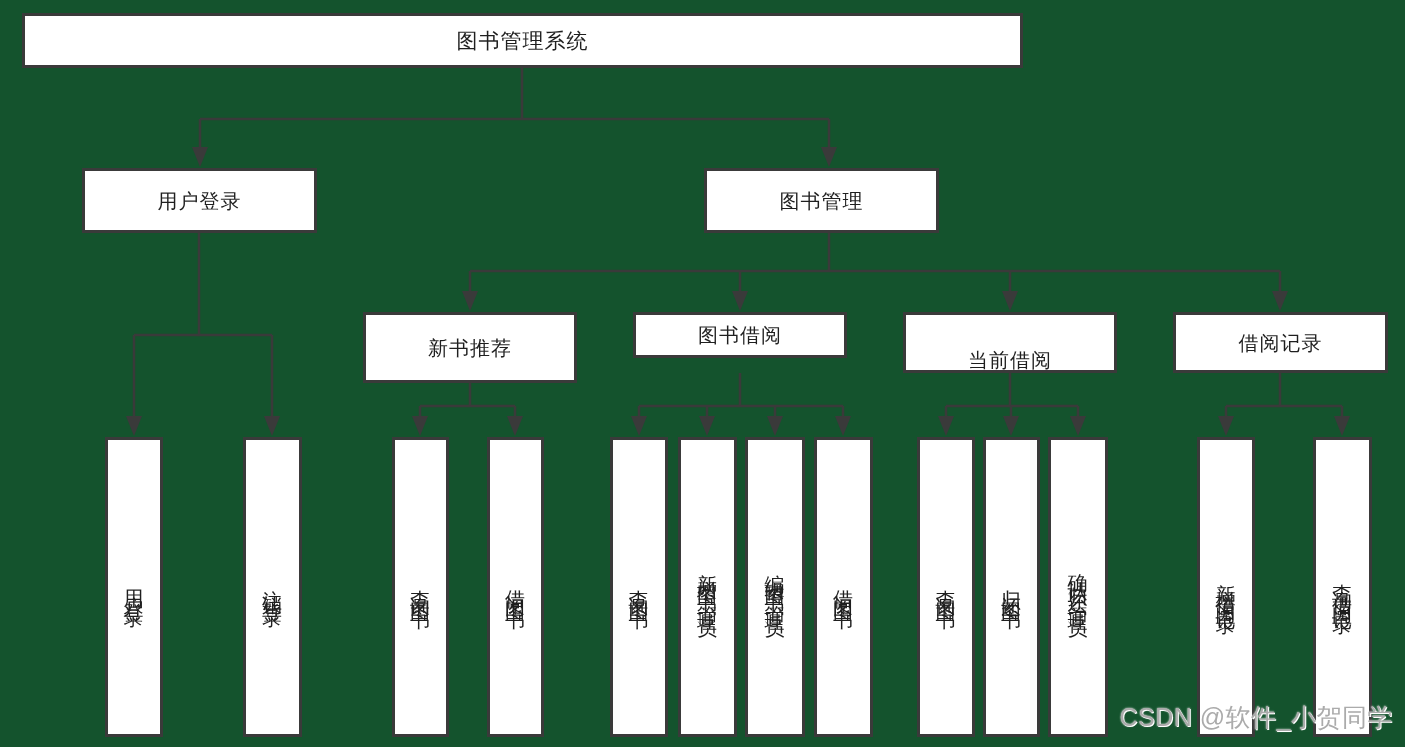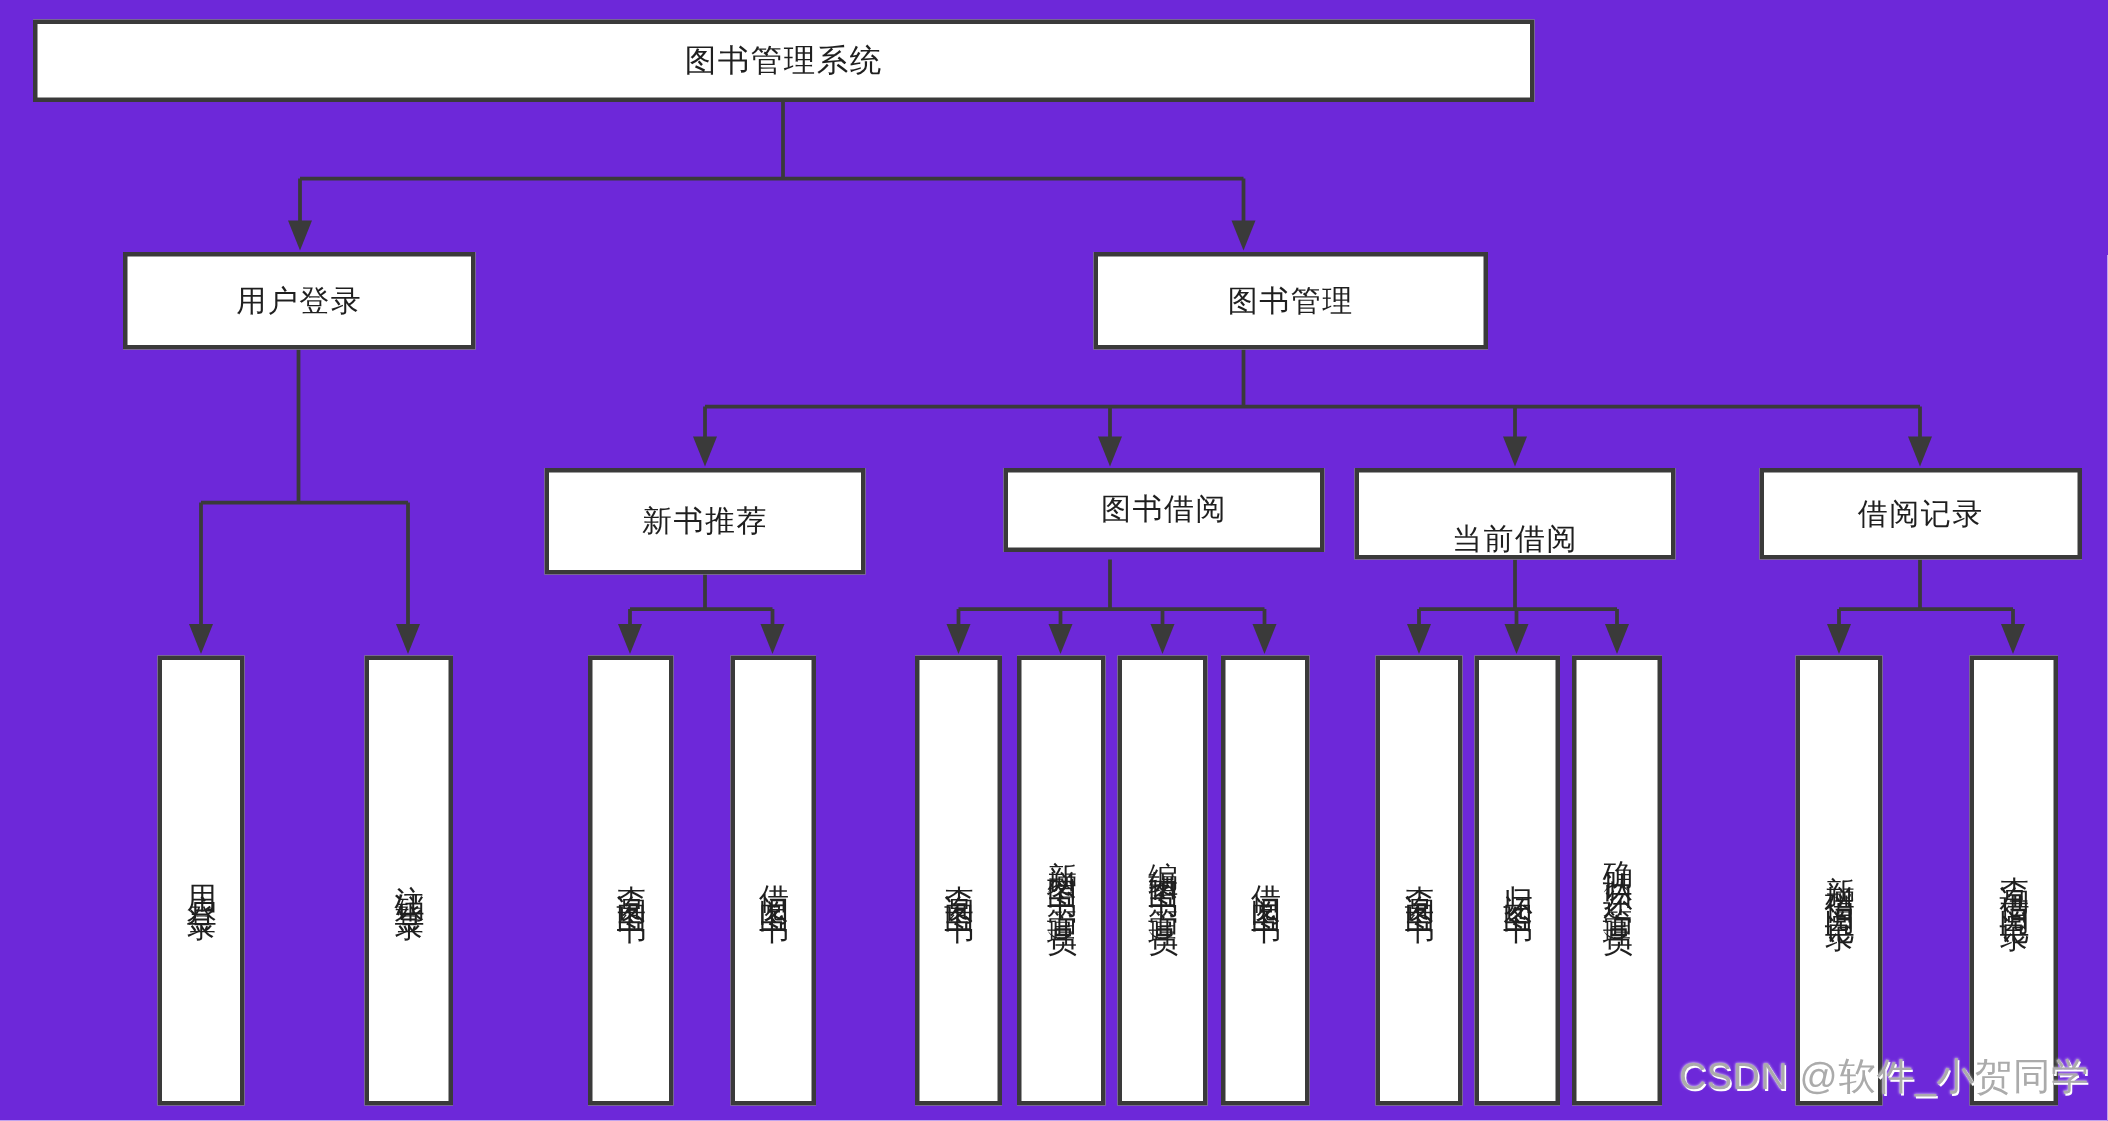--- a/index.html
+++ b/index.html
@@ -1,20 +1,20 @@
 <!DOCTYPE html>
 <html><head>
 <meta charset="utf-8">
 <style>
   html, body { margin: 0; padding: 0; background: #ffffff; }
   .canvas {
     position: relative;
     width: 1405px;
     height: 747px;
-    background: #6d28d9;
+    background: #14532d;
     font-family: "Liberation Sans", "DejaVu Sans", sans-serif;
     overflow: hidden;
   }
   .wires {
     position: absolute;
     left: 0; top: 0;
     width: 1405px; height: 747px;
   }
   .node {
     position: absolute;
@@ -97,28 +97,28 @@
     </g>
   </svg>
 
   <div class="node h root" style="left:22px; top:13px; width:1001px; height:55px;">
     <span>图书管理系统</span>
   </div>
 
   <div class="node h" style="left:82px; top:168px; width:235px; height:65px;">
     <span>用户登录</span>
   </div>
-  <div class="node h" style="left:729px; top:168px; width:263px; height:65px;">
+  <div class="node h" style="left:704px; top:168px; width:235px; height:65px;">
     <span>图书管理</span>
   </div>
 
   <div class="node h" style="left:363px; top:312px; width:214px; height:71px;">
     <span>新书推荐</span>
   </div>
-  <div class="node h" style="left:633px; top:312px; width:214px; height:56px;margin-left:36px;">
+  <div class="node h" style="left:633px; top:312px; width:214px; height:46px;">
     <span>图书借阅</span>
   </div>
   <div class="node h" style="left:903px; top:312px; width:214px; height:61px;align-items:flex-end;">
     <span>当前借阅</span>
   </div>
   <div class="node h" style="left:1173px; top:312px; width:215px; height:61px;">
     <span>借阅记录</span>
   </div>
 
   <div class="node v" style="left:105px; top:437px; width:58px; height:300px;">

